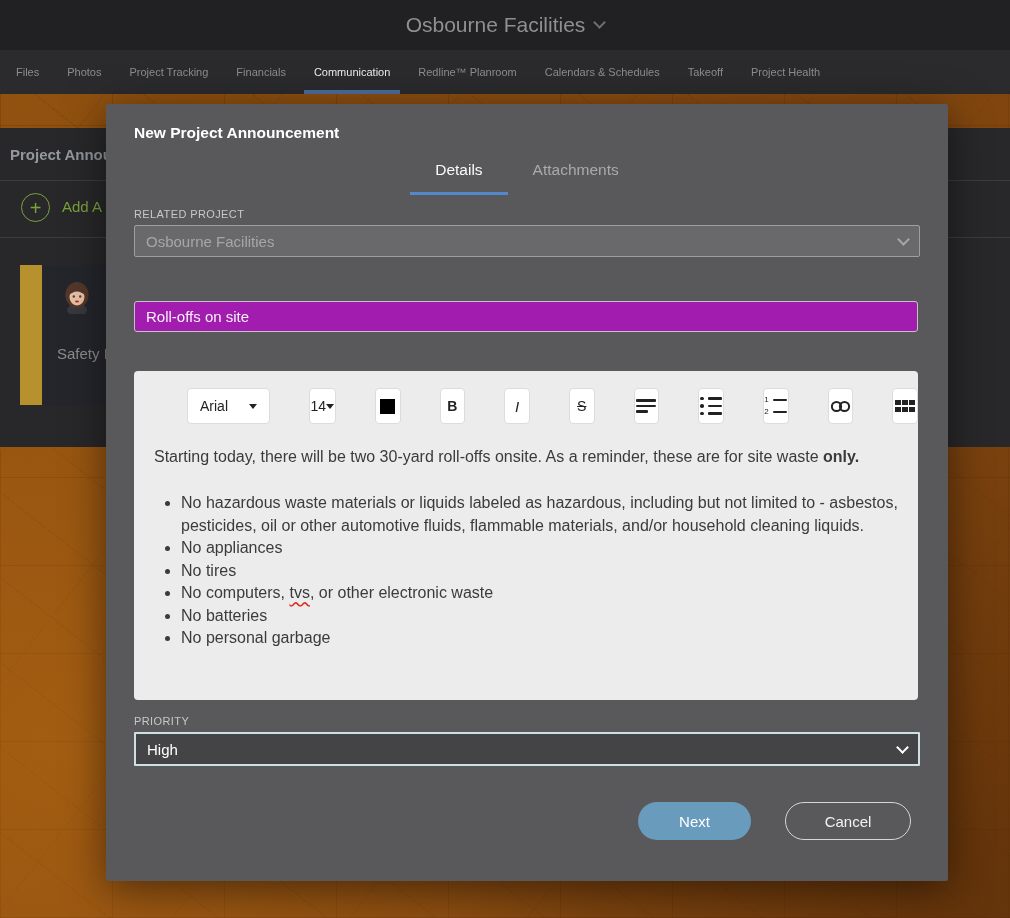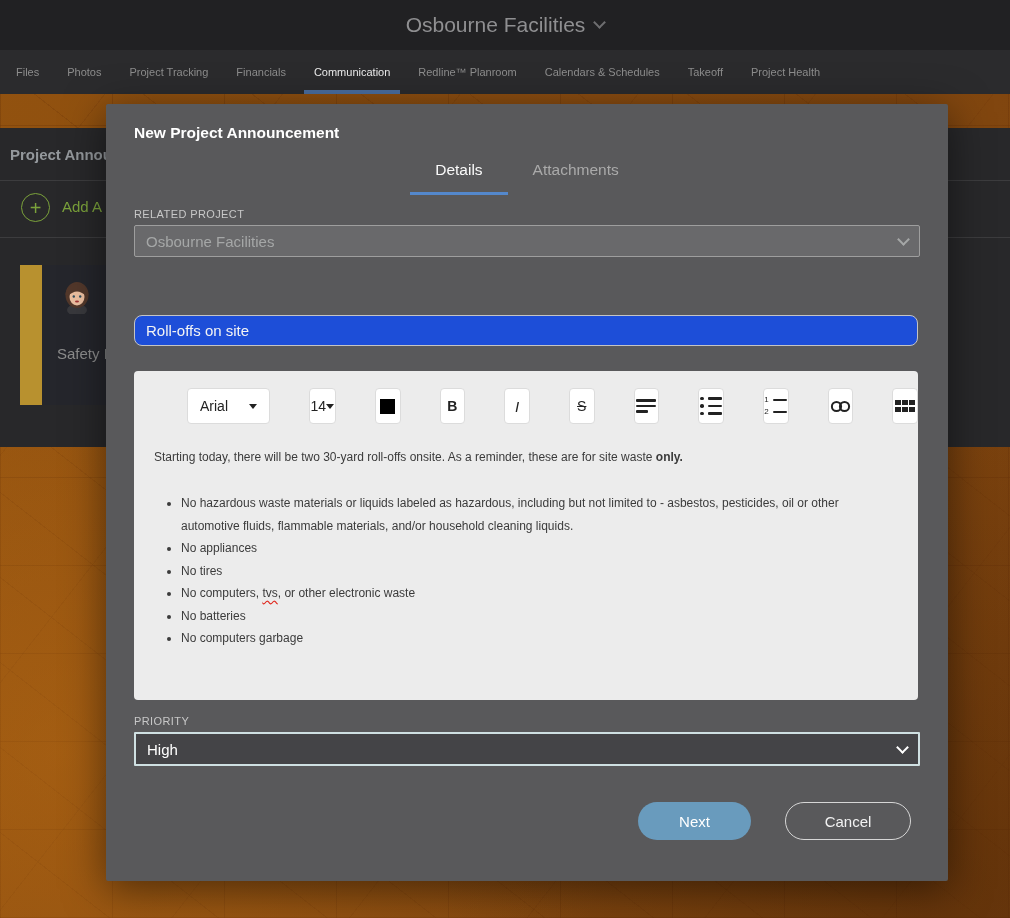--- a/index.html
+++ b/index.html
@@ -47,22 +47,22 @@
   .tab{font-size:15.5px;color:#aaaaaa;padding:0 25px 13px;}
   .tab.active{color:#fafafa;border-bottom:3px solid #5488cc;}
   .field-label{position:absolute;left:28px;font-size:11px;color:#c8c8c8;letter-spacing:.4px;}
   .lbl-related{top:104px;} .lbl-subject{top:278px;} .lbl-message{top:352px;} .lbl-priority{top:611px;}
   .sel{position:absolute;left:28px;width:762px;height:30px;display:flex;align-items:center;
     justify-content:space-between;padding:0 11px;font-size:15px;border-radius:2px;}
   .sel-related{top:121px;background:#69696b;border:1px solid #9e9e9e;color:#a5a7a7;}
   .sel-priority{top:628px;background:#444447;border:2px solid #cfe0e2;border-radius:1px;color:#ffffff;width:760px;}
   .sel-chev{width:7px;height:7px;border-right:2px solid currentColor;border-bottom:2px solid currentColor;
     transform:rotate(45deg);margin-top:-4px;flex:none;}
-  .subject-input{position:absolute;left:28px;top:211px;width:760px;height:29px;background:#1d4ed8;
-    border:1px solid #c4c4c4;border-radius:8px;color:#f4f4f4;font-size:15px;padding:0 11px;
+  .subject-input{position:absolute;left:28px;top:197px;width:760px;height:29px;background:#a21caf;
+    border:1px solid #c4c4c4;border-radius:3px;color:#f4f4f4;font-size:15px;padding:0 11px;
     font-family:"Liberation Sans",sans-serif;}
   
   .editor{position:absolute;left:28px;top:267px;width:784px;height:329px;background:#ececec;border-radius:4px;}
   .toolbar{display:flex;gap:3px;margin:17px 0 0 17px;}
   .tb-btn{background:#ffffff;border:1px solid #dcdcdc;border-radius:4px;height:36px;box-sizing:border-box;
     display:flex;align-items:center;justify-content:center;font-size:14px;color:#222;margin-left:36px;}
   .tb-font{width:141px;justify-content:space-between;padding:0 12px;}
   .tb-size{width:53px;}
   .tb-icon{width:50px;}
   .tri{width:0;height:0;border-left:4px solid transparent;border-right:4px solid transparent;border-top:5px solid #222;}
@@ -72,21 +72,21 @@
   .sI{text-decoration:line-through;}
   .bars{display:flex;flex-direction:column;gap:3px;}
   .bars i{display:block;height:2.5px;background:#222;border-radius:1px;}
   .rowic{display:flex;flex-direction:column;gap:4px;}
   .rowic .r{display:flex;align-items:center;gap:4px;}
   .rowic .dot{width:3.5px;height:3.5px;border-radius:50%;background:#222;}
   .rowic .num{font-size:8px;line-height:1;color:#222;width:5px;}
   .rowic .bar{width:14px;height:2.5px;background:#222;border-radius:1px;}
   .gridic{display:grid;grid-template-columns:repeat(3,5.5px);grid-template-rows:repeat(2,5.5px);gap:1.5px;}
   .gridic i{background:#222;display:block;}
-  .editor-body{margin:22px 20px 0 20px;font-size:12px;line-height:22px;color:#3b3b3b;}
+  .editor-body{margin:22px 20px 0 20px;font-size:16px;line-height:22px;color:#3b3b3b;}
   .editor-body p{margin:0;}
   .editor-body ul{margin:24px 0 2px;padding-left:27px;}
   .editor-body li{line-height:22.5px;}
   .misspell{text-decoration:underline wavy #e0281e;text-decoration-skip-ink:none;text-underline-offset:3px;}
   
   .btn-row{position:absolute;right:37px;top:698px;display:flex;gap:34px;}
   .btn{height:38px;border-radius:19px;font-size:15px;font-family:"Liberation Sans",sans-serif;
     display:flex;align-items:center;justify-content:center;}
   .btn-next{width:113px;background:#699bbd;color:#ffffff;border:none;}
   .btn-cancel{width:126px;background:transparent;border:1px solid #d6d6d6;color:#f2f2f2;}
@@ -219,21 +219,21 @@
       </div>
     </div>
     <div class="editor-body">
       <p><span>Starting today, there will be two 30-yard roll-offs onsite. As a reminder, these are for site waste </span><b>only.</b></p>
       <ul>
         <li>No hazardous waste materials or liquids labeled as hazardous, including but not limited to - asbestos, pesticides, oil or other automotive fluids, flammable materials, and/or household cleaning liquids.</li>
         <li>No appliances</li>
         <li>No tires</li>
         <li><span>No computers, </span><span class="misspell">tvs</span><span>, or other electronic waste</span></li>
         <li>No batteries</li>
-        <li>No computers garbage</li>
+        <li>No personal garbage</li>
       </ul>
     </div>
   </div>
 
   <div class="field-label lbl-priority">PRIORITY</div>
   <div class="sel sel-priority">
     <span>High</span>
     <span class="sel-chev"></span>
   </div>
 

